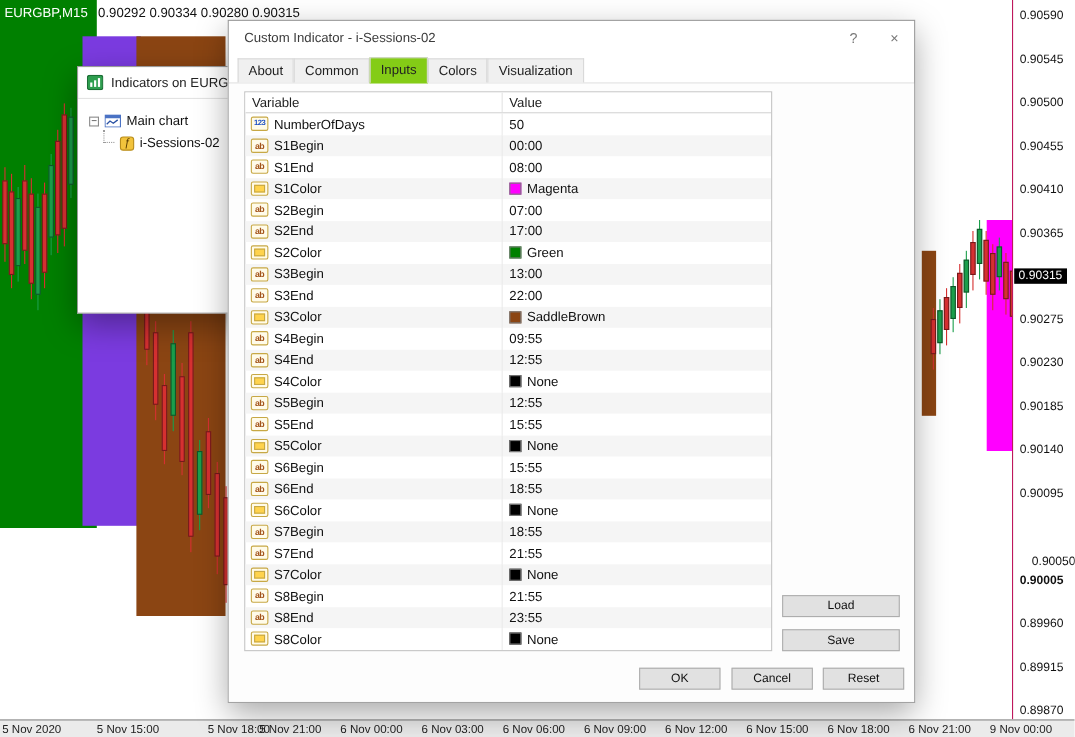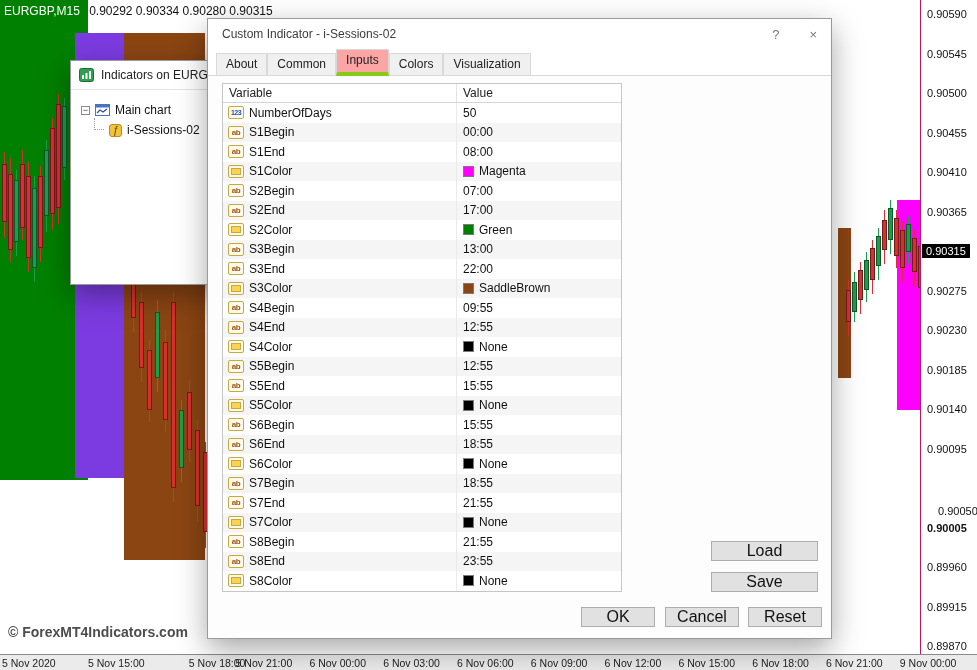--- a/index.html
+++ b/index.html
@@ -40,40 +40,40 @@
   .chart-ico { flex:0 0 auto; display:inline-flex; }
   .func-ico { width:13px; height:13px; border-radius:3px; background:#f2c33c; border:1px solid #b98d1b; color:#5a3c00; font-size:10px; line-height:11px; text-align:center; font-style:italic; flex:0 0 auto; }
 
   #main-win .titlebar { height:30px; display:flex; align-items:center; justify-content:space-between; padding:0 14px; }
   #main-win .title-text { font-size:12px; color:#3c3c3c; }
   .win-controls { display:flex; gap:30px; }
   .win-btn { font-size:13px; color:#777; cursor:default; }
 
   .tabbar { display:flex; align-items:flex-end; padding:6px 8px 0 8px; border-bottom:1px solid #d9d9d9; height:27px; }
   .tab { font-size:12px; color:#222; padding:3px 9px 4px; border:1px solid #d9d9d9; border-bottom:none; background:#f0f0f0; margin-top:2px; }
-  .tab.active { background:#fca5a5; margin-top:0; padding-bottom:5px; margin-bottom:-1px; border-bottom:4px solid #84cc16; }
+  .tab.active { background:#84cc16; margin-top:0; padding-bottom:5px; margin-bottom:-1px; border-bottom:1px solid #84cc16; }
 
   .dlg-body { position:absolute; left:0; top:57px; right:0; bottom:0; background:#fdfdfd; }
 
-  .inputs-table { position:absolute; left:14px; top:7px; width:400px; height:509px; border:1px solid #c5c5c5; background:#fff; font-size:12px; overflow:hidden; }
+  .inputs-table { position:absolute; left:14px; top:7px; width:480px; height:509px; border:1px solid #c5c5c5; background:#fff; font-size:12px; overflow:hidden; }
   .thead { display:flex; height:19px; border-bottom:1px solid #d5d5d5; color:#222; background:#fff; }
   .th { padding:2px 6px; }
   .th-var { width:234px; border-right:1px solid #e3e3e3; }
   .trow { display:flex; height:19.5px; align-items:stretch; }
   .tbody .trow:nth-child(even) { background:#f5f5f5; }
   .cell-var { width:234px; display:flex; align-items:center; gap:5px; padding-left:5px; border-right:1px solid #eaeaea; }
   .cell-val { flex:1; display:flex; align-items:center; gap:5px; padding-left:6px; }
   .vname,.vval { white-space:nowrap; color:#111; }
   .ricon { width:16px; height:13px; border:1px solid #c7a845; border-radius:2px; background:#fffbe9; font-size:7px; font-weight:bold; display:flex; align-items:center; justify-content:center; color:#1c4fc4; flex:0 0 auto; letter-spacing:-0.5px; }
   .ricon-text { color:#a3541c; font-size:8px; }
   .ricon-color { position:relative; }
   .ricon-color::after { content:""; position:absolute; left:2px; top:2px; right:2px; bottom:2px; background:#ffd34d; border:1px solid #c7a845; }
   .swatch { width:11px; height:11px; border:1px solid #7a7a7a; flex:0 0 auto; }
 
-  .btn { position:absolute; background:#e1e1e1; border:1px solid #adadad; font-size:16px; color:#111; display:flex; align-items:center; justify-content:center; }
+  .btn { position:absolute; background:#e1e1e1; border:1px solid #adadad; font-size:11px; color:#111; display:flex; align-items:center; justify-content:center; }
   #btn-load   { left:503px; top:465px; width:107px; height:20px; }
   #btn-save   { left:503px; top:496px; width:107px; height:20px; }
   #btn-ok     { left:373px; top:531px; width:74px; height:20px; }
   #btn-cancel { left:457px; top:531px; width:74px; height:20px; }
   #btn-reset  { left:540px; top:531px; width:74px; height:20px; }
 </style>
 </head>
 <body>
 
 <div id="stage">
@@ -149,21 +149,20 @@
       <div class="body" style="left: 900px; top: 230px; height: 38px; background: rgb(214, 48, 49);"></div>
       <div class="wick" style="left: 908px; top: 216px; height: 48px; background: rgb(27, 158, 75);"></div>
       <div class="body" style="left: 906px; top: 224px; height: 28px; background: rgb(27, 158, 75);"></div>
       <div class="wick" style="left: 914px; top: 230px; height: 56px; background: rgb(214, 48, 49);"></div>
       <div class="body" style="left: 912px; top: 238px; height: 34px; background: rgb(214, 48, 49);"></div>
       <div class="body" style="left: 918px; top: 246px; height: 42px; background: rgb(214, 48, 49);"></div>
       <div class="symbol-label">
       <span class="sym">EURGBP,M15</span>
       <span class="ohlc">0.90292 0.90334 0.90280 0.90315</span>
     </div>
-      <div class="watermark">© ForexMT4Indicators.com</div>
     </div>
 
   <div class="price-axis">
       <div class="price-label" style="top: 8px;">0.90590</div>
       <div class="price-label" style="top: 47.5px;">0.90545</div>
       <div class="price-label" style="top: 87px;">0.90500</div>
       <div class="price-label" style="top: 126.5px;">0.90455</div>
       <div class="price-label" style="top: 166px;">0.90410</div>
       <div class="price-label" style="top: 205.5px;">0.90365</div>
       <div class="price-label" style="top: 284.5px;">0.90275</div>

